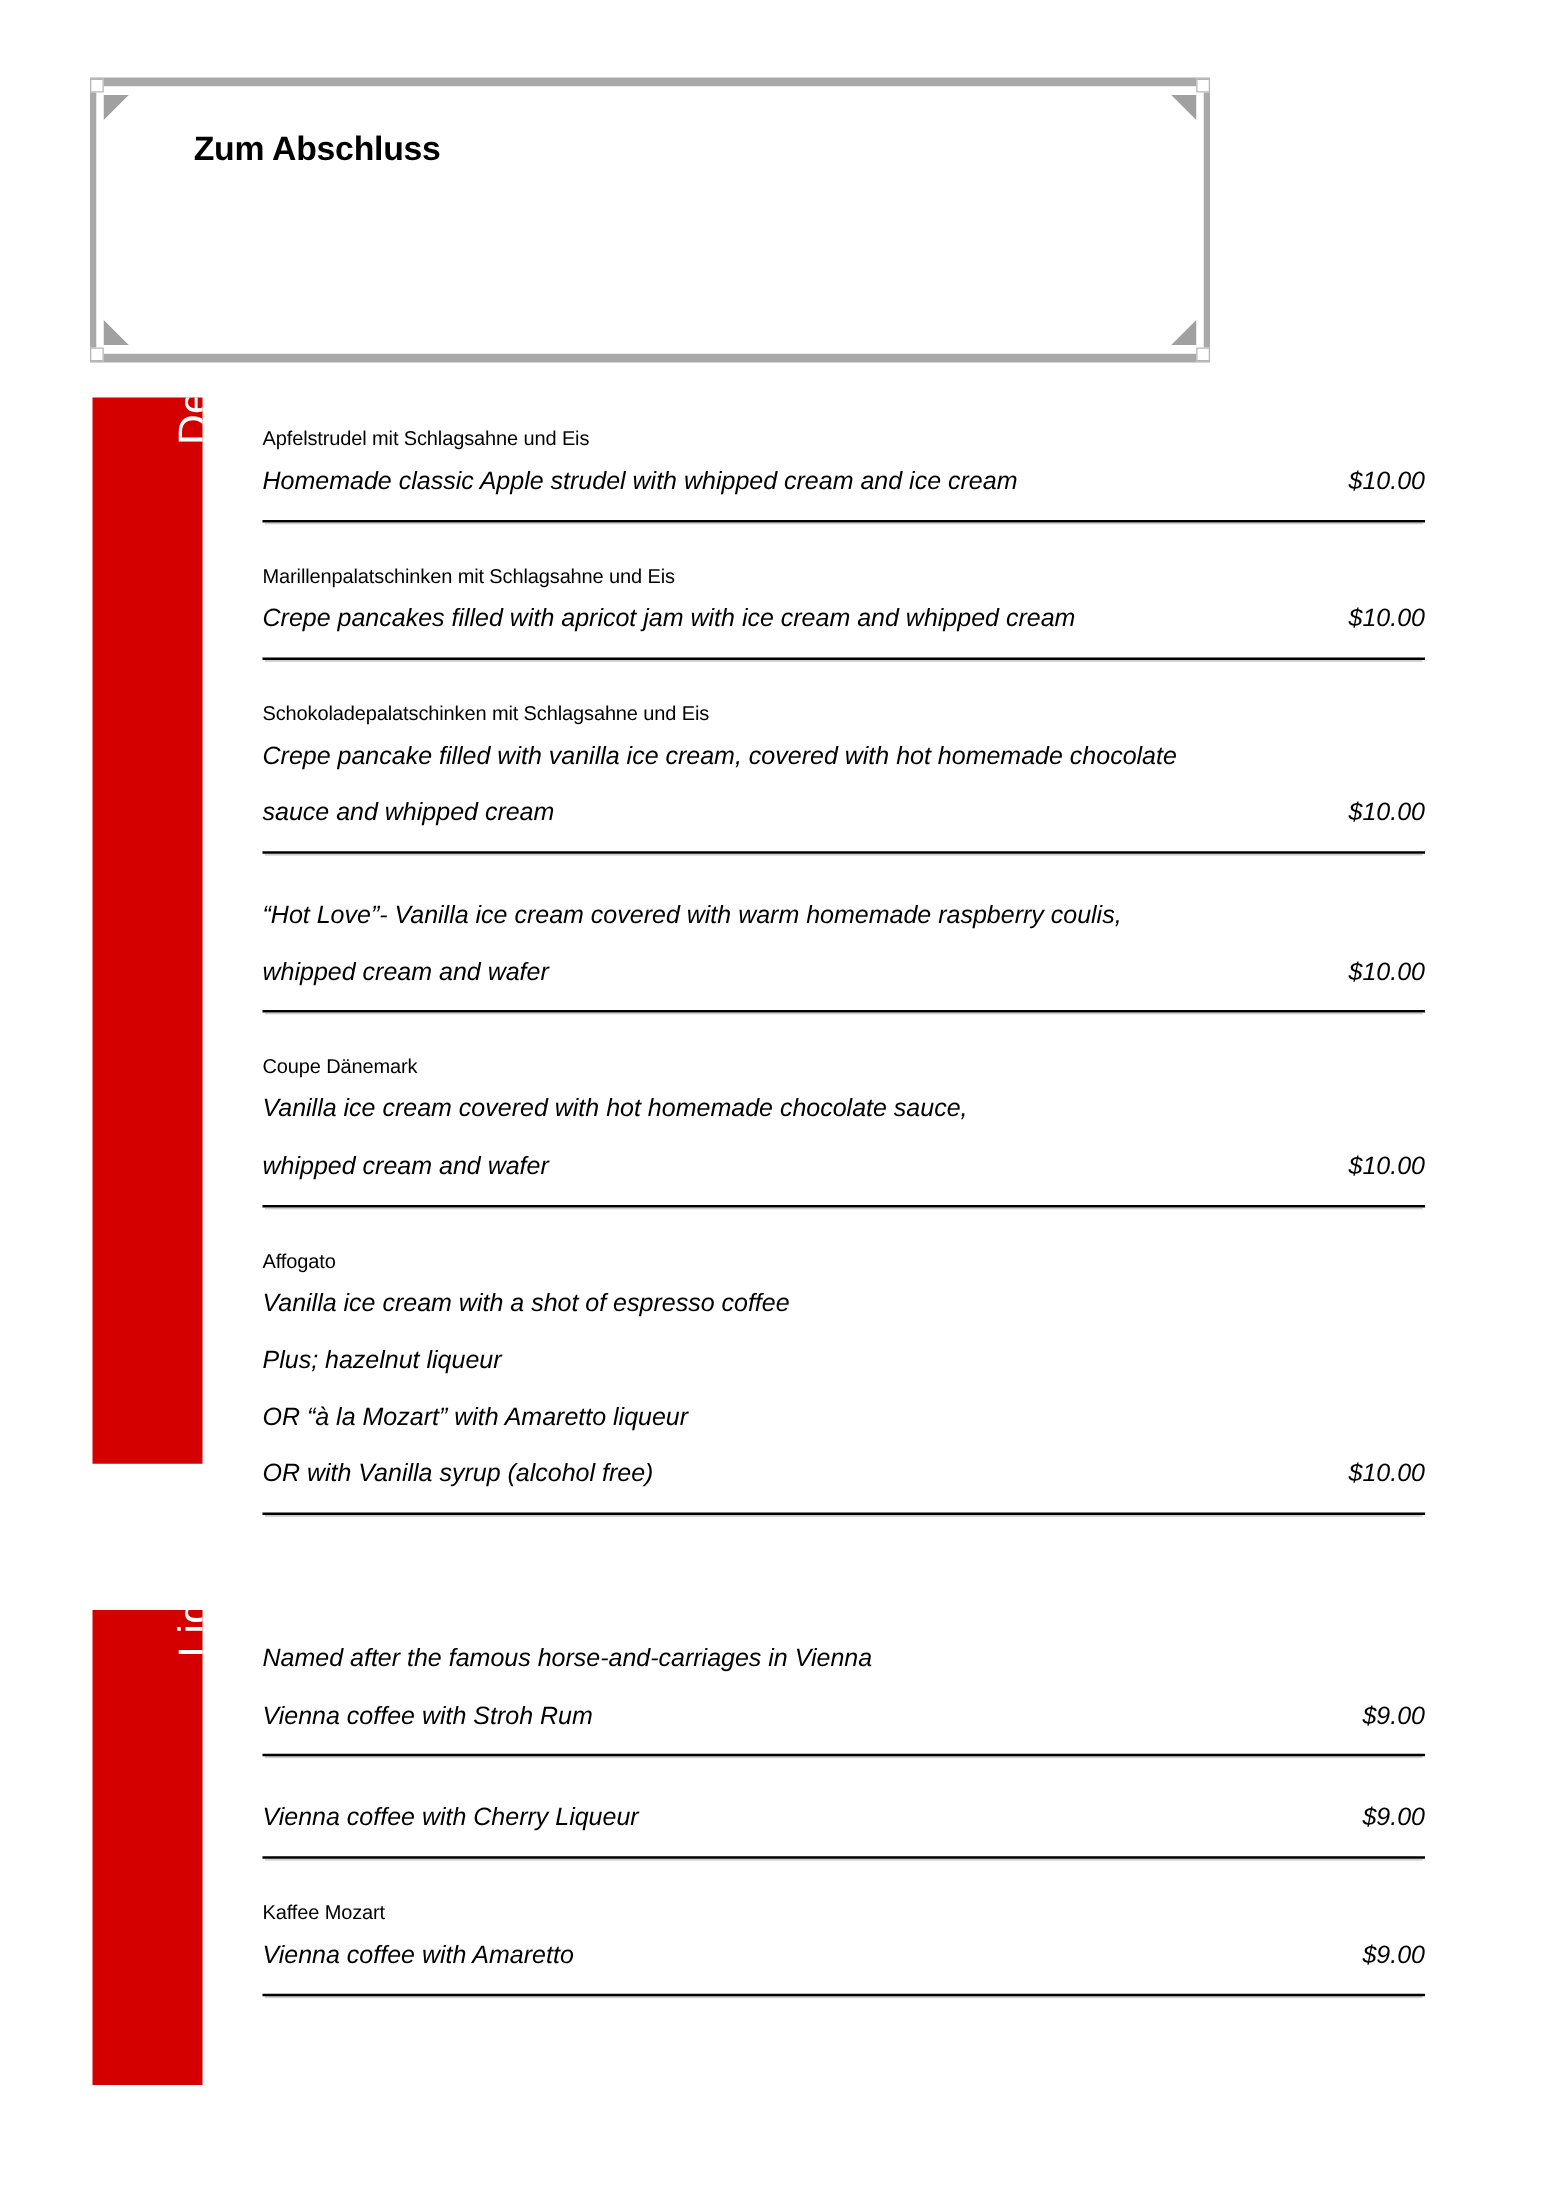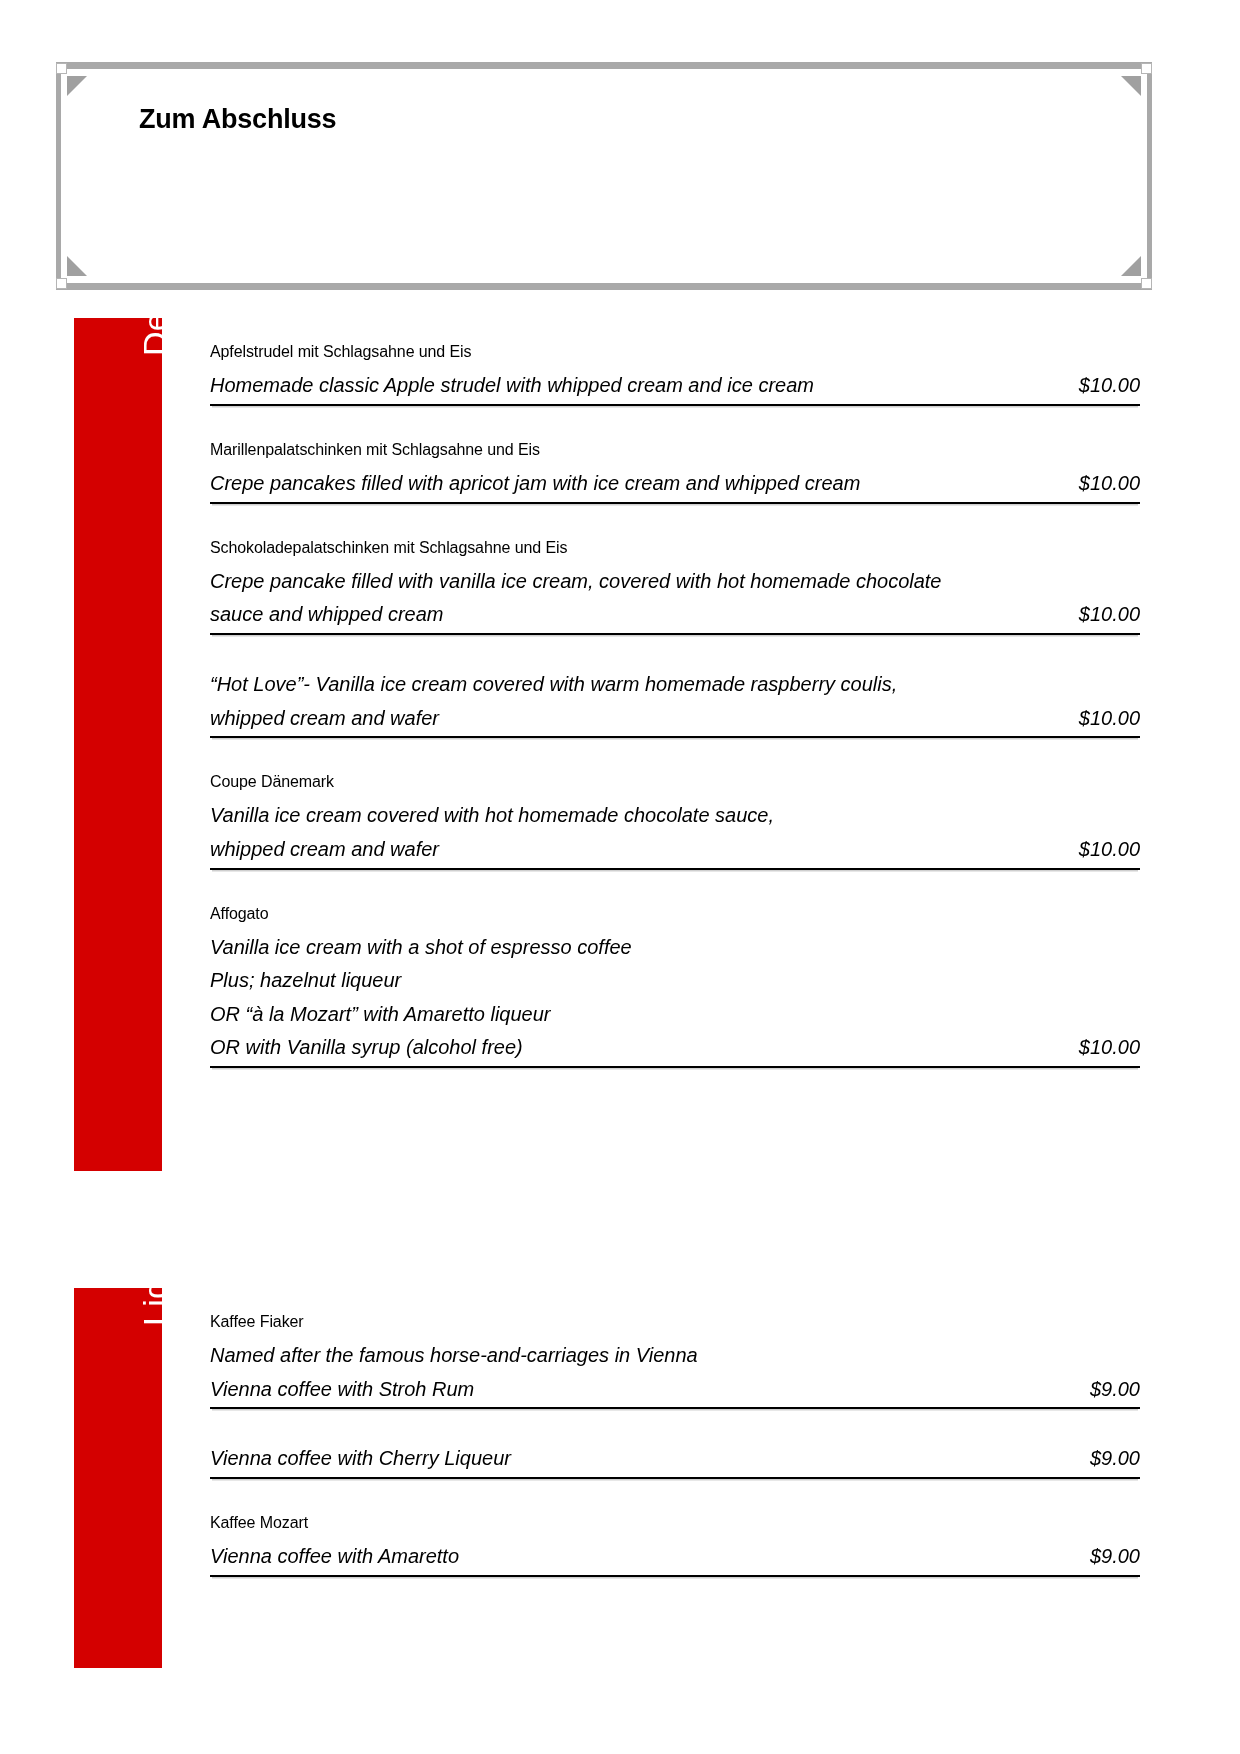--- a/index.html
+++ b/index.html
@@ -19,23 +19,23 @@
   .page {
     position: relative;
     width: 1240px;
     height: 1754px;
     box-sizing: border-box;
   }
 
   
   .intro-wrap {
     position: absolute;
-    left: 56px;
+    left: 72px;
     top: 62px;
-    width: 1096px;
+    width: 896px;
     height: 228px;
     box-sizing: border-box;
   }
   .intro-box {
     position: absolute;
     left: 0;
     top: 0;
     right: 0;
     bottom: 0;
     border-top: 7px solid #a9a9a9;
@@ -153,21 +153,21 @@
     margin: 0 0 9px 0;
   }
 
   .desc-line {
     display: flex;
     align-items: baseline;
     justify-content: space-between;
     font-size: 20px;
     font-style: italic;
     line-height: 1.58;
-    padding-bottom: 2px;
+    padding-bottom: 14px;
   }
   .desc-line.ruled {
     border-bottom: 2.5px solid #000000;
     box-shadow: 0 3.5px 0 -2px #cfcfcf;
   }
   .desc-text { white-space: nowrap; }
   .price {
     font-style: italic;
     white-space: nowrap;
     margin-left: 10px;
@@ -262,21 +262,20 @@
         </div>
       </div>
   </div>
 
   <div class="section" id="section-liquer">
     <div class="side-tab" id="tab-liquer" style="height: 380px; top: -24px;">
       <span class="side-tab-label" style="left: 62px; top: 38px;">Liquer Coffee</span>
     </div>
     <div class="items" id="items-liquer">
         <div class="item">
-          <div class="item-name">Kaffee Fiaker</div>
           <div class="desc-line">
             <span class="desc-text">Named after the famous horse-and-carriages in Vienna</span>
           </div>
           <div class="desc-line ruled">
             <span class="desc-text">Vienna coffee with Stroh Rum</span>
             <span class="price">$9.00</span>
           </div>
         </div>
         <div class="item">
           <div class="desc-line ruled">

